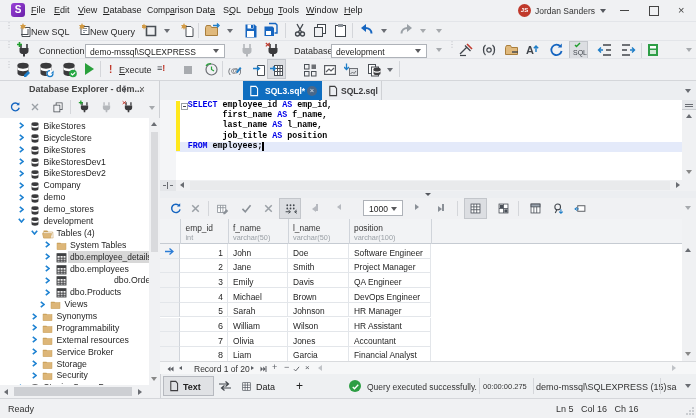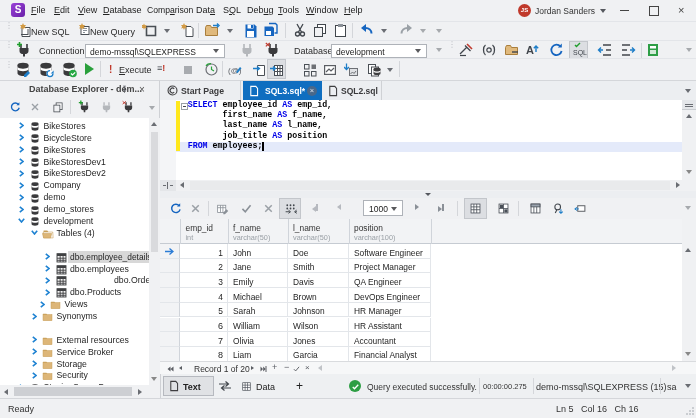--- a/index.html
+++ b/index.html
@@ -431,20 +431,29 @@
     </div>
 <div style="position:absolute;left:0;top:108.8px;width:149px;height:12px;">
       <svg style="position:absolute;left:30.5px;top:3.5px" width="7" height="5" viewBox="0 0 7 5">
         <path d="M0.8 0.8L3.5 4 6.2 0.8" fill="none" stroke="#1e82d2" stroke-width="1.6"></path>
       </svg>
       <svg style="position:absolute;left:41.5px;top:1px" width="12" height="11" viewBox="0 0 16 15">
         <use href="#foldopen"></use>
       </svg>
       <div style="position:absolute;left:56.5px;top:1px;font-size:8.7px;white-space:nowrap;">Tables (4)</div>
     </div>
+<div style="position:absolute;left:0;top:120.7px;width:149px;height:12px;">
+      <svg style="position:absolute;left:45px;top:2.5px" width="5" height="7" viewBox="0 0 5 7">
+        <path d="M0.8 0.8L4 3.5 0.8 6.2" fill="none" stroke="#1e82d2" stroke-width="1.6"></path>
+      </svg>
+      <svg style="position:absolute;left:55.5px;top:1px" width="11" height="11" viewBox="0 0 16 15">
+        <use href="#fold"></use>
+      </svg>
+      <div style="position:absolute;left:70px;top:1px;font-size:8.7px;white-space:nowrap;">System Tables</div>
+    </div>
 <div style="position:absolute;left:0;top:132.6px;width:149px;height:12px;">
       <svg style="position:absolute;left:45px;top:2.5px" width="5" height="7" viewBox="0 0 5 7">
         <path d="M0.8 0.8L4 3.5 0.8 6.2" fill="none" stroke="#1e82d2" stroke-width="1.6"></path>
       </svg>
       <svg style="position:absolute;left:55.5px;top:1px" width="11" height="11" viewBox="0 0 16 16">
         <use href="#tbl16"></use>
       </svg>
       <div style="position:absolute;left:68px;top:0px;width:81px;height:12px;background:#d8d8d8;"></div>
       <div style="position:absolute;left:70px;top:1px;font-size:8.4px;white-space:nowrap;">dbo.employee_details</div>
     </div>
@@ -485,20 +494,29 @@
       <div style="position:absolute;left:56.5px;top:1px;font-size:8.7px;white-space:nowrap;">Views</div>
     </div>
 <div style="position:absolute;left:0;top:192.0px;width:149px;height:12px;">
       <svg style="position:absolute;left:31.5px;top:2.5px" width="5" height="7" viewBox="0 0 5 7">
         <path d="M0.8 0.8L4 3.5 0.8 6.2" fill="none" stroke="#1e82d2" stroke-width="1.6"></path>
       </svg>
       <svg style="position:absolute;left:41.5px;top:1px" width="11" height="11" viewBox="0 0 16 15">
         <use href="#fold"></use>
       </svg>
       <div style="position:absolute;left:56.5px;top:1px;font-size:8.7px;white-space:nowrap;">Synonyms</div>
+    </div>
+<div style="position:absolute;left:0;top:203.9px;width:149px;height:12px;">
+      <svg style="position:absolute;left:31.5px;top:2.5px" width="5" height="7" viewBox="0 0 5 7">
+        <path d="M0.8 0.8L4 3.5 0.8 6.2" fill="none" stroke="#1e82d2" stroke-width="1.6"></path>
+      </svg>
+      <svg style="position:absolute;left:41.5px;top:1px" width="11" height="11" viewBox="0 0 16 15">
+        <use href="#fold"></use>
+      </svg>
+      <div style="position:absolute;left:56.5px;top:1px;font-size:8.7px;white-space:nowrap;">Programmability</div>
     </div>
 <div style="position:absolute;left:0;top:215.7px;width:149px;height:12px;">
       <svg style="position:absolute;left:31.5px;top:2.5px" width="5" height="7" viewBox="0 0 5 7">
         <path d="M0.8 0.8L4 3.5 0.8 6.2" fill="none" stroke="#1e82d2" stroke-width="1.6"></path>
       </svg>
       <svg style="position:absolute;left:41.5px;top:1px" width="11" height="11" viewBox="0 0 16 15">
         <use href="#fold"></use>
       </svg>
       <div style="position:absolute;left:56.5px;top:1px;font-size:8.7px;white-space:nowrap;">External resources</div>
     </div>
@@ -546,27 +564,20 @@
   <div class="tri-d" style="position:absolute;left:2px;bottom:4px;border-top-color:#888;"></div>
 </div>
 
 <div class="abs" style="left:0;top:385px;width:160px;height:13px;background:#f0f1f3;">
   <div class="tri-l" style="position:absolute;left:4px;top:4px;"></div>
   <div style="position:absolute;left:14px;top:2px;width:118px;height:9px;background:#cdcfd3;"></div>
   <div class="tri-r" style="position:absolute;left:138px;top:4px;"></div>
 </div>
 
 <div class="abs" style="left:160px;top:80px;width:536px;height:20px;background:#eceef1;border-top:1px solid #d4d6da;box-sizing:border-box;">
-  <div style="position:absolute;left:0;top:0;width:81px;height:20px;border-right:1px solid #cfd1d5;box-sizing:border-box;">
-    <svg style="position:absolute;left:7px;top:4px" width="11" height="11" viewBox="0 0 16 16">
-        <circle cx="8" cy="8" r="6.5" fill="none" stroke="#3e3e40" stroke-width="1.6"></circle>
-        <path d="M10.5 5.5a3.5 3.5 0 1 0 0 5" fill="none" stroke="#3e3e40" stroke-width="1.6"></path>
-      </svg>
-    <div style="position:absolute;left:21px;top:5px;font-size:8.7px;font-weight:bold;color:#3a3a3c;">Start Page</div>
-  </div>
   <div style="position:absolute;left:83px;top:0;width:79px;height:20px;background:#0f6ec0;">
     <svg style="position:absolute;left:6px;top:4px" width="10" height="12" viewBox="0 0 14 16">
         <path d="M2.5 1.5h7l2.5 3v10h-9.5z" fill="none" stroke="#fff" stroke-width="1.5"></path>
       </svg>
     <div style="position:absolute;left:22px;top:5px;font-size:8.5px;font-weight:bold;color:#fff;">SQL3.sql*</div>
     <div style="position:absolute;left:64px;top:4.5px;width:10px;height:10px;border-radius:50%;background:#49688a;color:#dfe7ef;font-size:7.5px;line-height:9px;text-align:center;">×</div>
   </div>
   <div style="position:absolute;left:162px;top:0;width:60px;height:20px;border-right:1px solid #cfd1d5;box-sizing:border-box;">
     <svg style="position:absolute;left:6px;top:4px" width="10" height="12" viewBox="0 0 14 16">
         <path d="M2.5 1.5h7l2.5 3v10h-9.5z" fill="none" stroke="#3e3e40" stroke-width="1.5"></path>

